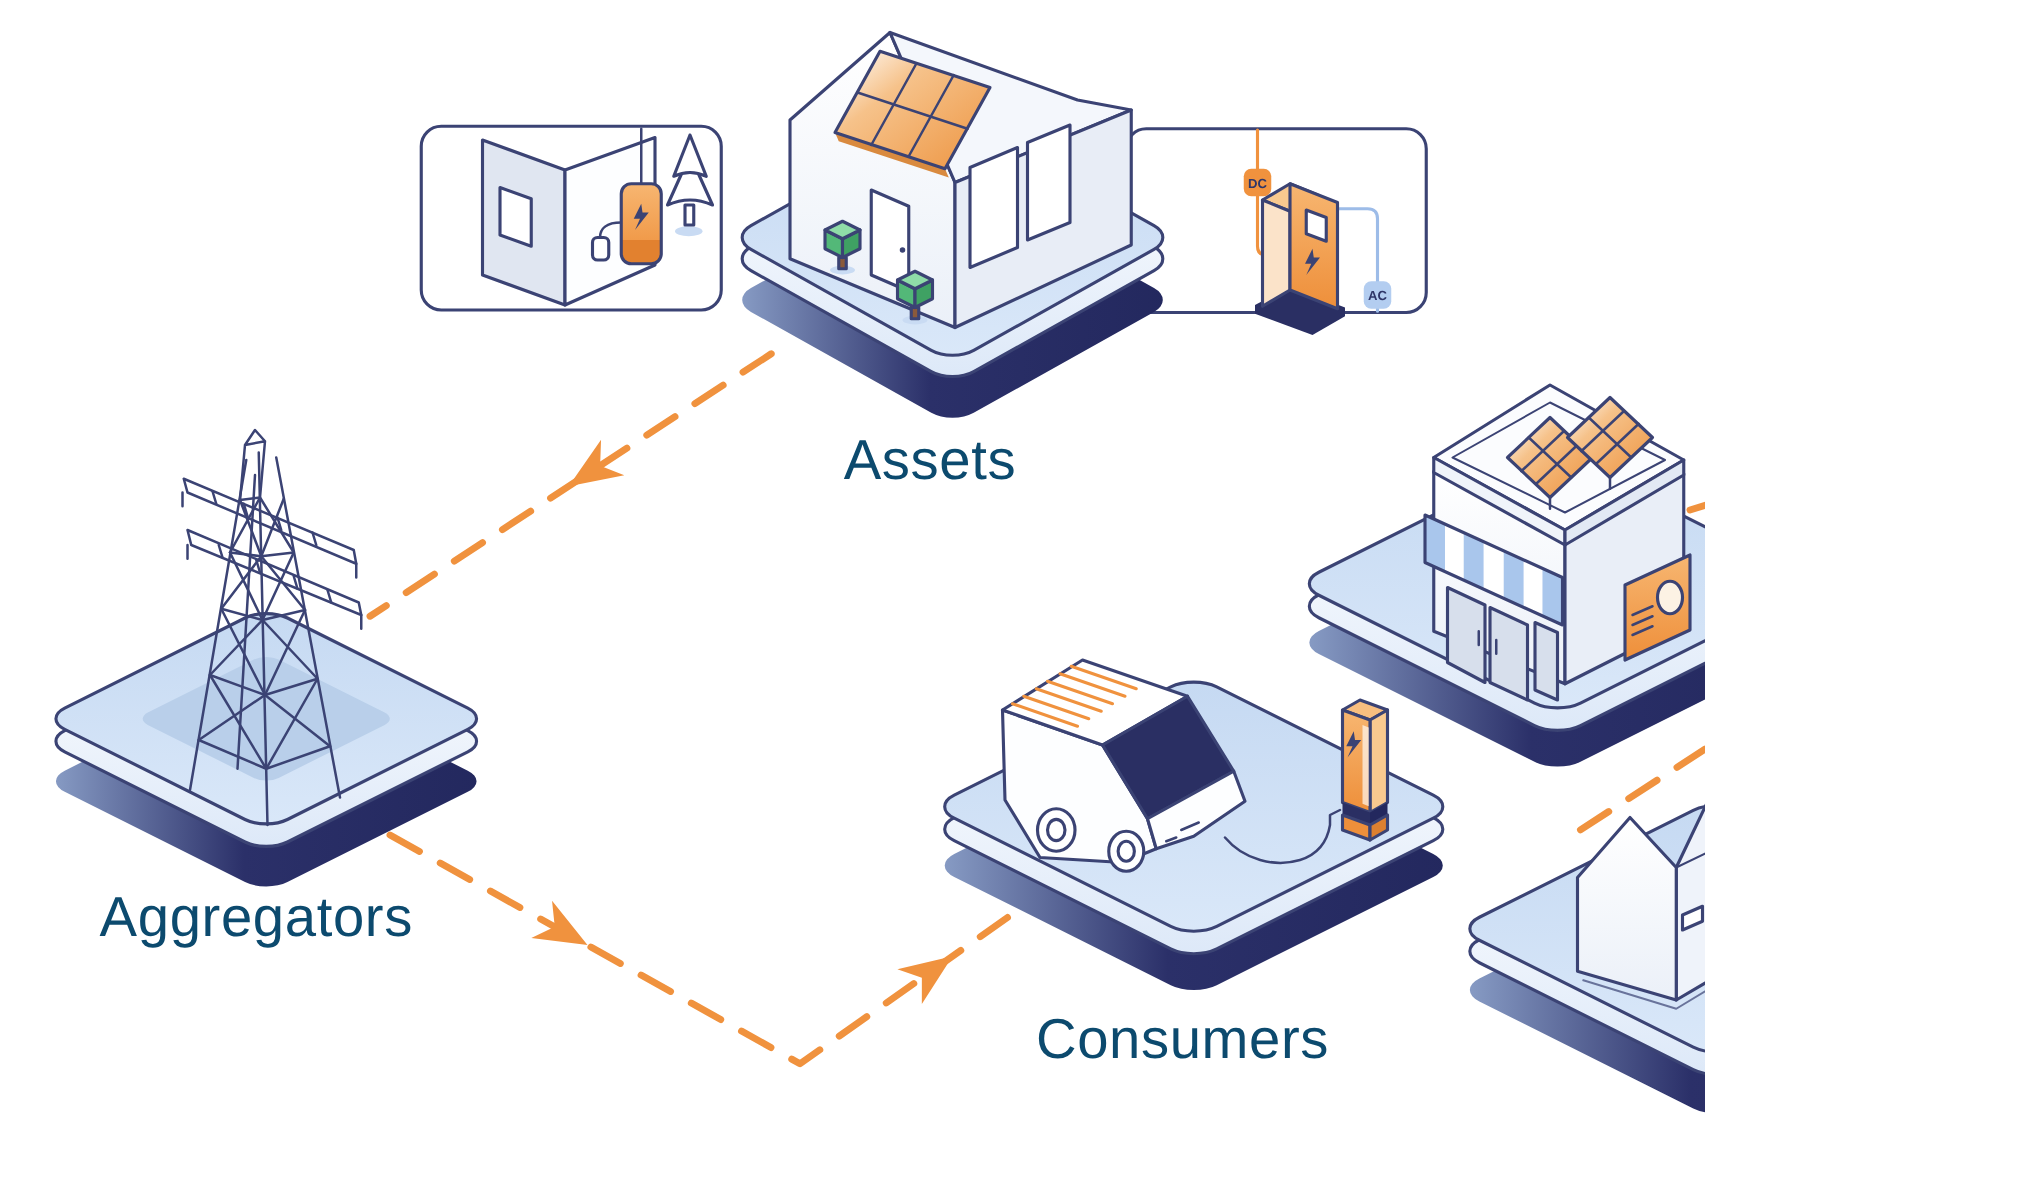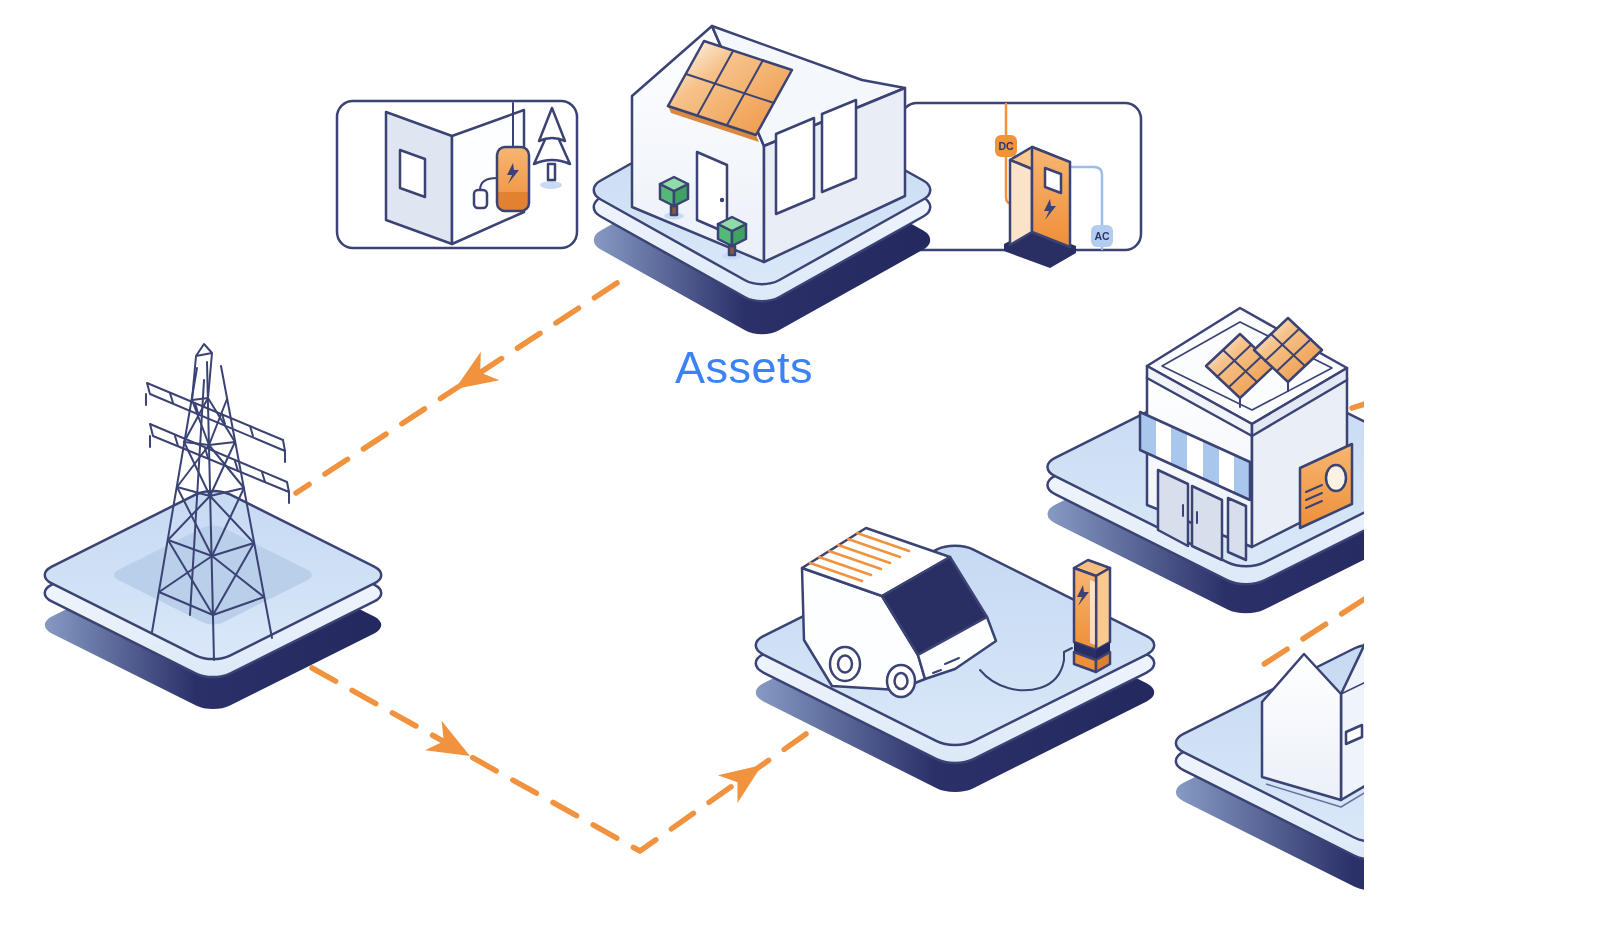--- a/index.html
+++ b/index.html
@@ -1,19 +1,19 @@
 <!DOCTYPE html>
 <html><head>
 <meta charset="utf-8">
 <style>
   html,body{margin:0;padding:0;background:#fff;font-family:"Liberation Sans","DejaVu Sans",sans-serif;}
   .canvas{position:relative;width:1364px;height:942px;background:#fff;overflow:hidden;}
   .canvas svg{position:absolute;left:0;top:0;}
   .node-label{position:absolute;transform:translateX(-50%);font-size:45px;font-weight:500;
-    color:#3b82f6;letter-spacing:0.5px;white-space:nowrap;}
+    color:#0c4a6e;letter-spacing:0.5px;white-space:nowrap;}
   
   .o{stroke:#3B4374;stroke-width:2.5;stroke-linejoin:round;}
   .o2{stroke:#3B4374;stroke-width:2;fill:none;stroke-linejoin:round;stroke-linecap:round;}
   .thin{stroke:#3B4374;stroke-width:1.6;fill:none;stroke-linejoin:round;}
   .dash{stroke:#F0923E;stroke-width:5.5;fill:none;stroke-dasharray:27 19;stroke-linecap:round;stroke-linejoin:round;}
   .ah{fill:#F0923E;}
   svg text{font-family:"Liberation Sans","DejaVu Sans",sans-serif;}
   .badge-txt{font-size:10.5px;font-weight:700;fill:#2F3668;text-anchor:middle;}
 </style>
 </head>
@@ -287,13 +287,15 @@
       <g>
         <polygon points="1448,698 1488,679 1488,734 1448,754" fill="url(#gradOrange)" class="o"></polygon>
         <ellipse cx="1472" cy="706" rx="9" ry="11" fill="#FCF2E4" class="o" stroke-width="2"></ellipse>
         <path d="M1452 714 l13 -6 M1452 722 l13 -6 M1452 730 l13 -6" class="o2"></path>
       </g>
     </g>
   </g>
 </svg>
 
 <div class="node-label" style="left:744px;top:342px;">Assets</div>
+<div class="node-label" style="left:205px;top:708px;">Aggregators</div>
+<div class="node-label" style="left:946px;top:805px;">Consumers</div>
 </div>
 
 </body></html>

